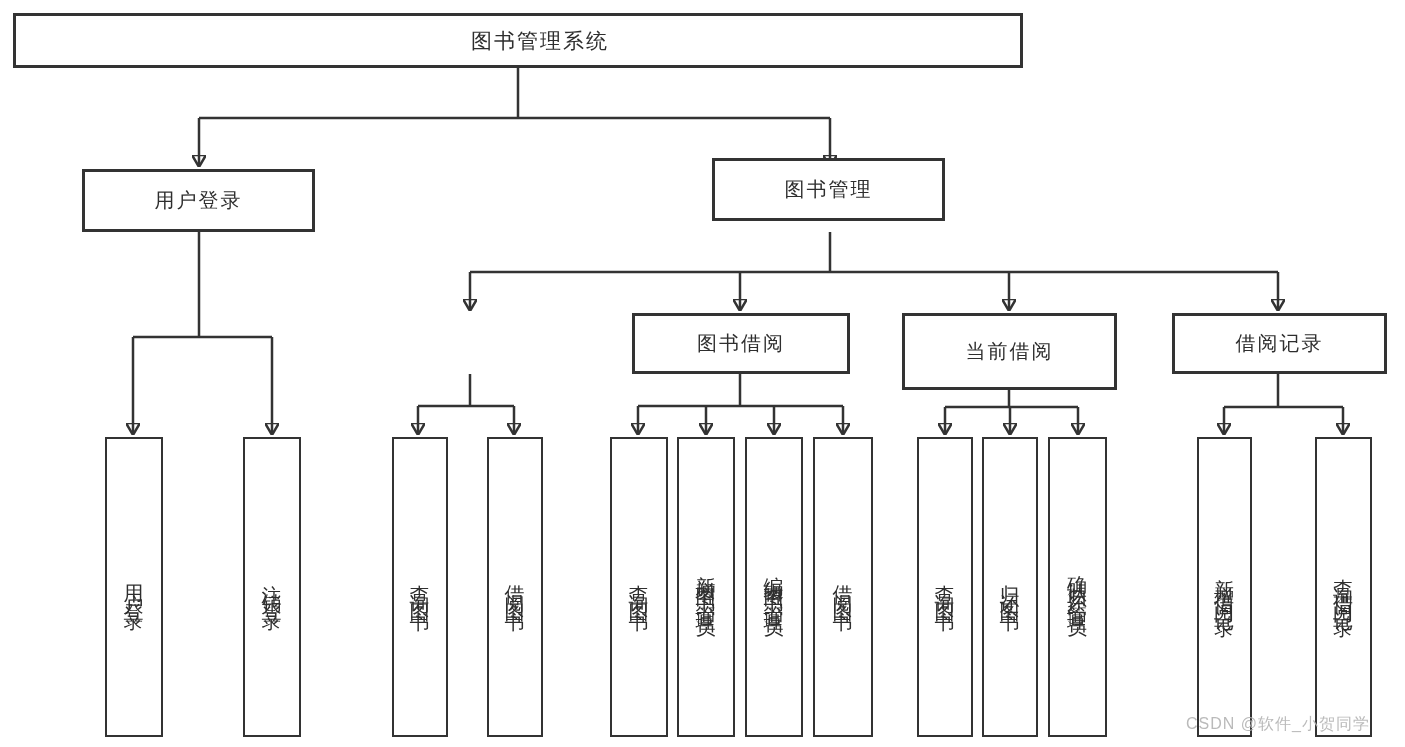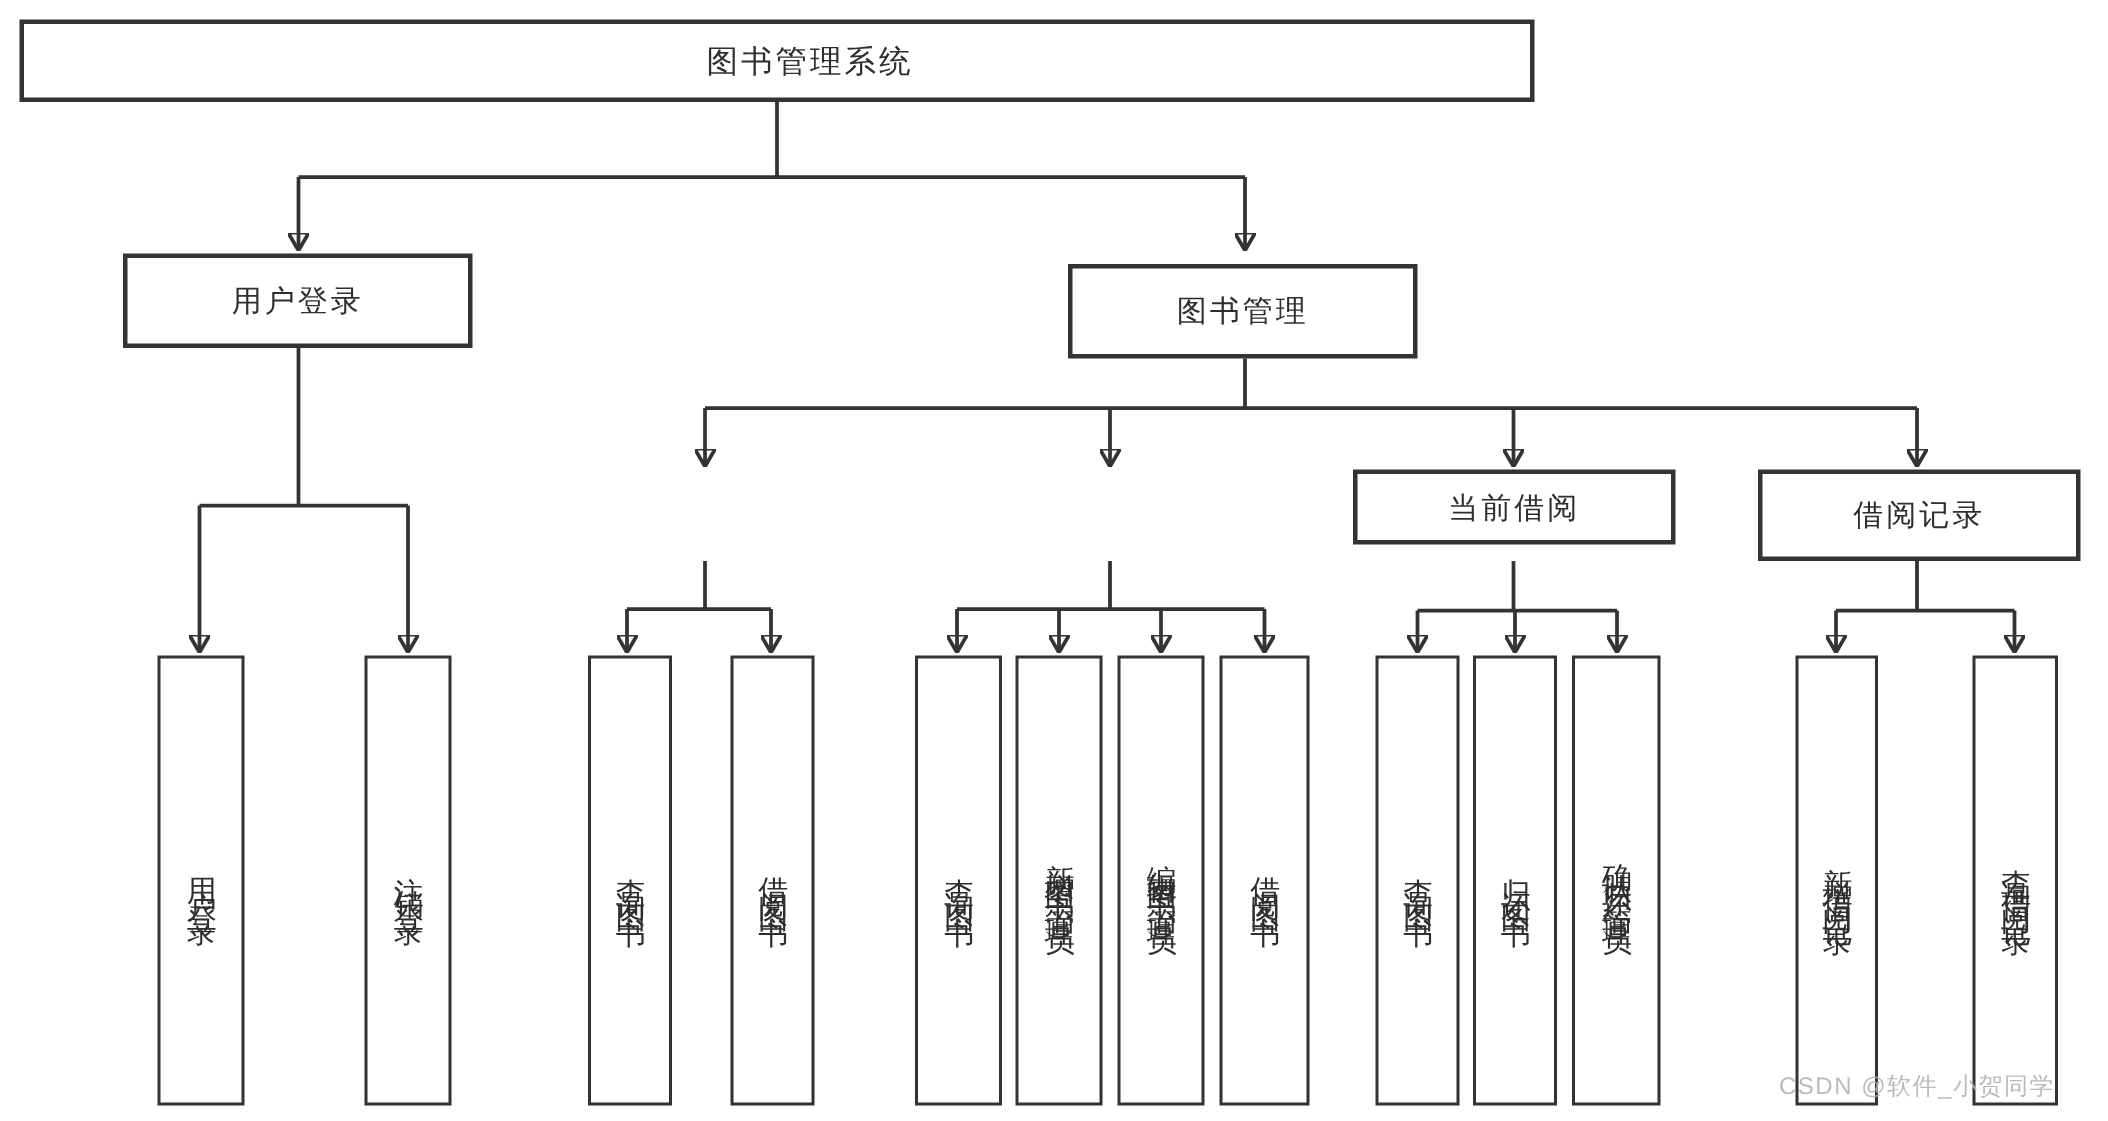--- a/index.html
+++ b/index.html
@@ -85,23 +85,24 @@
     <g>
       <path d="M1278,374 V407 M1224,407 H1343"></path>
       <line x1="1224" y1="407" x2="1224" y2="434" marker-end="url(#ah)"></line>
       <line x1="1343" y1="407" x2="1343" y2="434" marker-end="url(#ah)"></line>
     </g>
   </svg>
 
   <div class="node root" style="left:13px; top:13px; width:1010px; height:55px;padding-left:44px;">图书管理系统</div>
 
   <div class="node" style="left:82px; top:169px; width:233px; height:63px;">用户登录</div>
-  <div class="node" style="left:712px; top:176px; width:233px; height:63px;">图书管理</div>
+  <div class="node" style="left:712px; top:158px; width:233px; height:63px;">图书管理</div>
 
-  <div class="node" style="left:902px; top:313px; width:215px; height:50px;">当前借阅</div>
+  <div class="node" style="left:632px; top:313px; width:218px; height:61px;">图书借阅</div>
+  <div class="node" style="left:902px; top:313px; width:215px; height:77px;">当前借阅</div>
   <div class="node" style="left:1172px; top:313px; width:215px; height:61px;">借阅记录</div>
 
   <div class="vnode" style="left:105px; top:437px; width:58px; height:300px;">用户登录</div>
   <div class="vnode" style="left:243px; top:437px; width:58px; height:300px;">注销登录</div>
 
   <div class="vnode" style="left:392px; top:437px; width:56px; height:300px;">查询图书</div>
   <div class="vnode" style="left:487px; top:437px; width:56px; height:300px;">借阅图书</div>
 
   <div class="vnode" style="left:610px; top:437px; width:58px; height:300px;">查询图书</div>
   <div class="vnode" style="left:677px; top:437px; width:58px; height:300px; letter-spacing:6px;">新增图书（管理员）</div>

